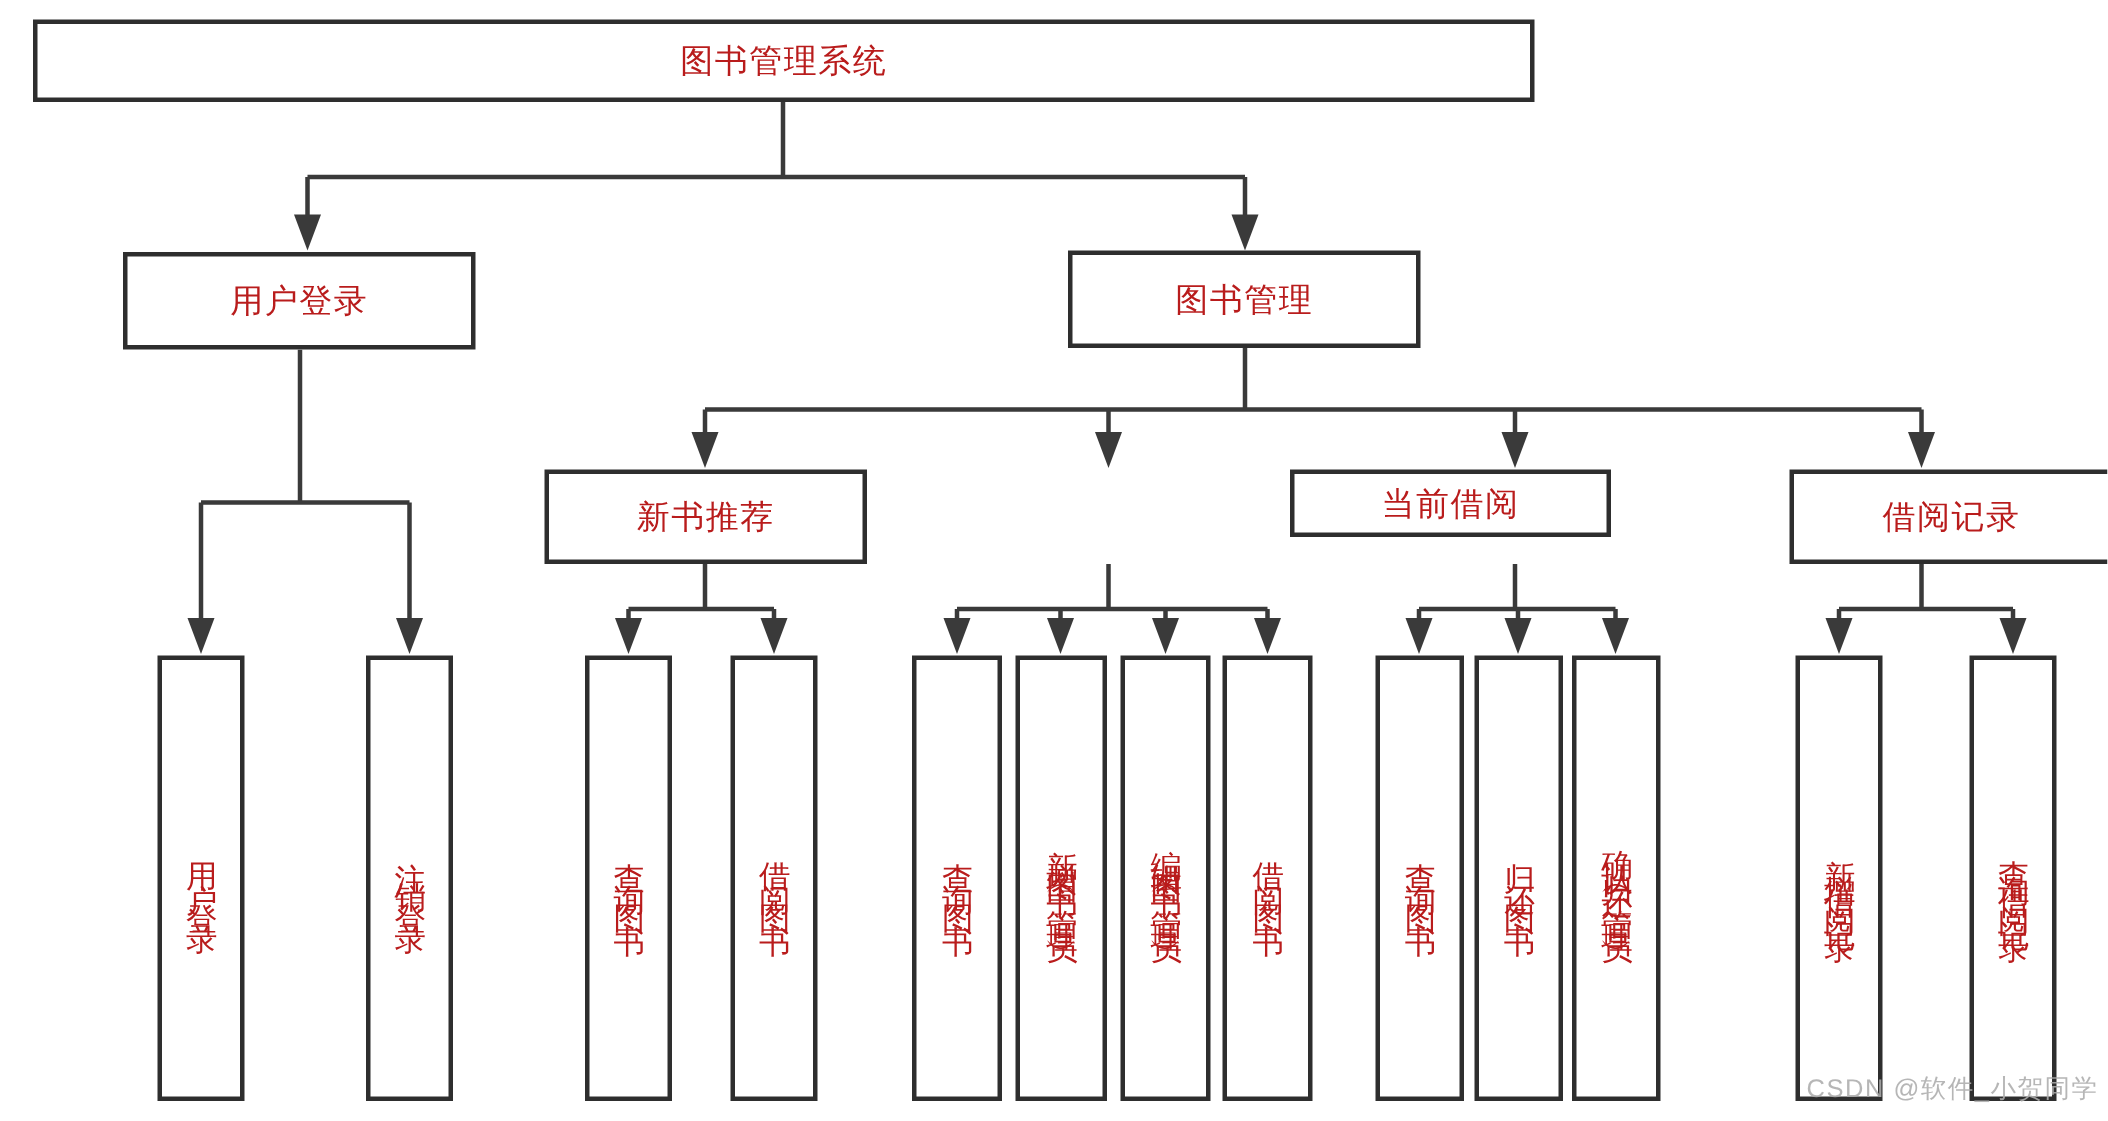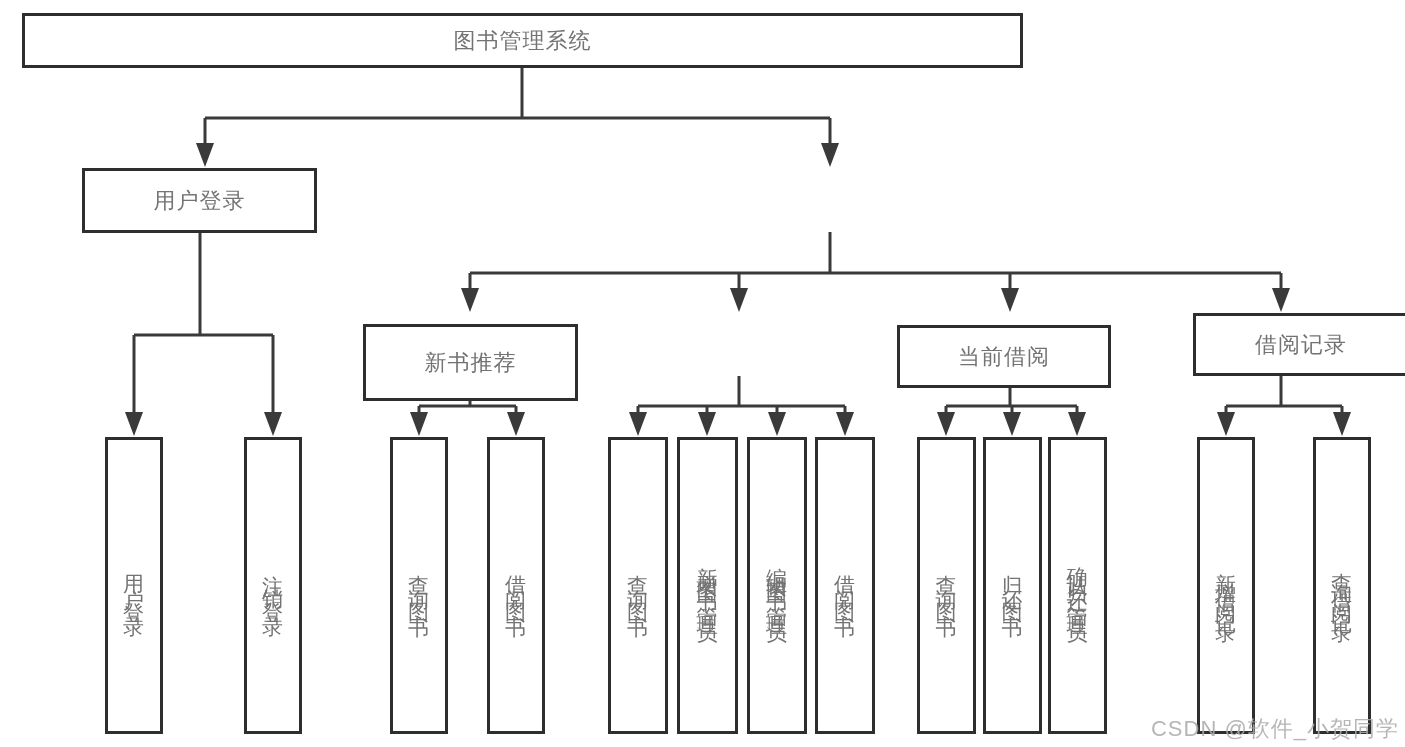--- a/index.html
+++ b/index.html
@@ -19,39 +19,40 @@
   }
   .node {
     position: absolute;
     box-sizing: border-box;
     background: #ffffff;
     border: 3px solid #2e2e2e;
     display: flex;
     align-items: center;
     justify-content: center;
     z-index: 2;
-    color: #737373;
+    color: #b91c1c;
+    font-family: Liberation Serif, serif;
   }
   .node.h { font-size: 22px; letter-spacing: 1px; }
   .node.v { font-size: 21px; }
   .node.v .vtxt {
     writing-mode: vertical-rl;
     text-orientation: mixed;
     line-height: 1;
     white-space: nowrap;
   }
   .sp14 { letter-spacing: 14px; }
   .sp10 { letter-spacing: 10px; }
   .sp8  { letter-spacing: 8px; }
   .watermark {
     position: absolute;
     top: 714px;
     right: 6px;
     z-index: 3;
-    font-size: 22px;
+    font-size: 17px;
     color: rgba(172, 172, 172, 0.88);
     letter-spacing: 1px;
     white-space: nowrap;
   }
 </style>
 </head>
 <body>
 
 <div class="stage">
 
@@ -95,25 +96,28 @@
     </g>
   </svg>
 
   <div class="node h" style="left:22px; top:13px; width:1001px; height:55px;">
     <span>图书管理系统</span>
   </div>
 
   <div class="node h" style="left:82px; top:168px; width:235px; height:65px;">
     <span>用户登录</span>
   </div>
+  <div class="node h" style="left:712px; top:167px; width:235px; height:65px;">
+    <span>图书管理</span>
+  </div>
 
-  <div class="node h" style="left:363px; top:324px; width:215px; height:77px;">
+  <div class="node h" style="left:363px; top:313px; width:215px; height:63px;">
     <span>新书推荐</span>
   </div>
-  <div class="node h" style="left:897px; top:313px; width:214px; height:63px;margin-top:12px;">
+  <div class="node h" style="left:860px; top:313px; width:214px; height:45px;">
     <span>当前借阅</span>
   </div>
   <div class="node h" style="left:1173px; top:313px; width:216px; height:63px;margin-left:20px;">
     <span>借阅记录</span>
   </div>
 
   <div class="node v" style="left:105px; top:437px; width:58px; height:297px;">
     <span class="vtxt sp14">用户登录</span>
   </div>
   <div class="node v" style="left:244px; top:437px; width:58px; height:297px;">

